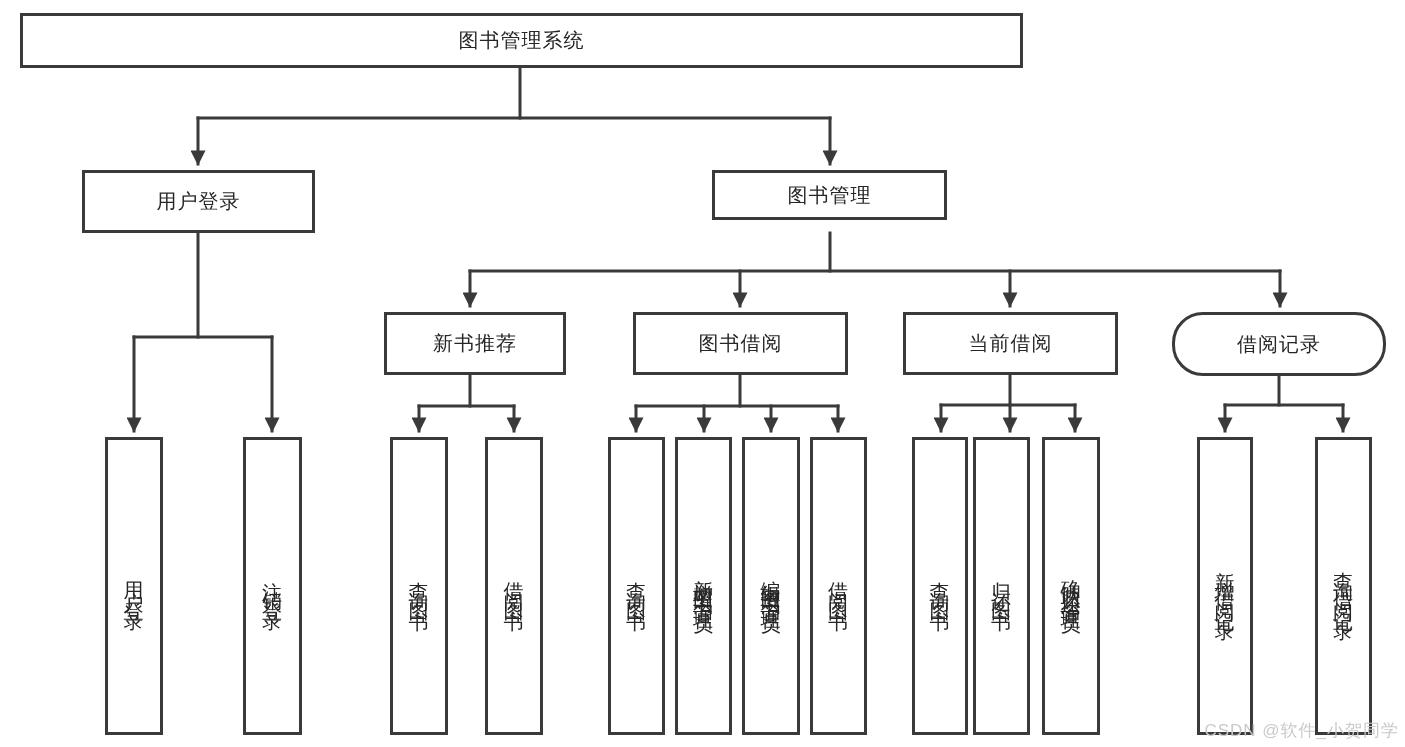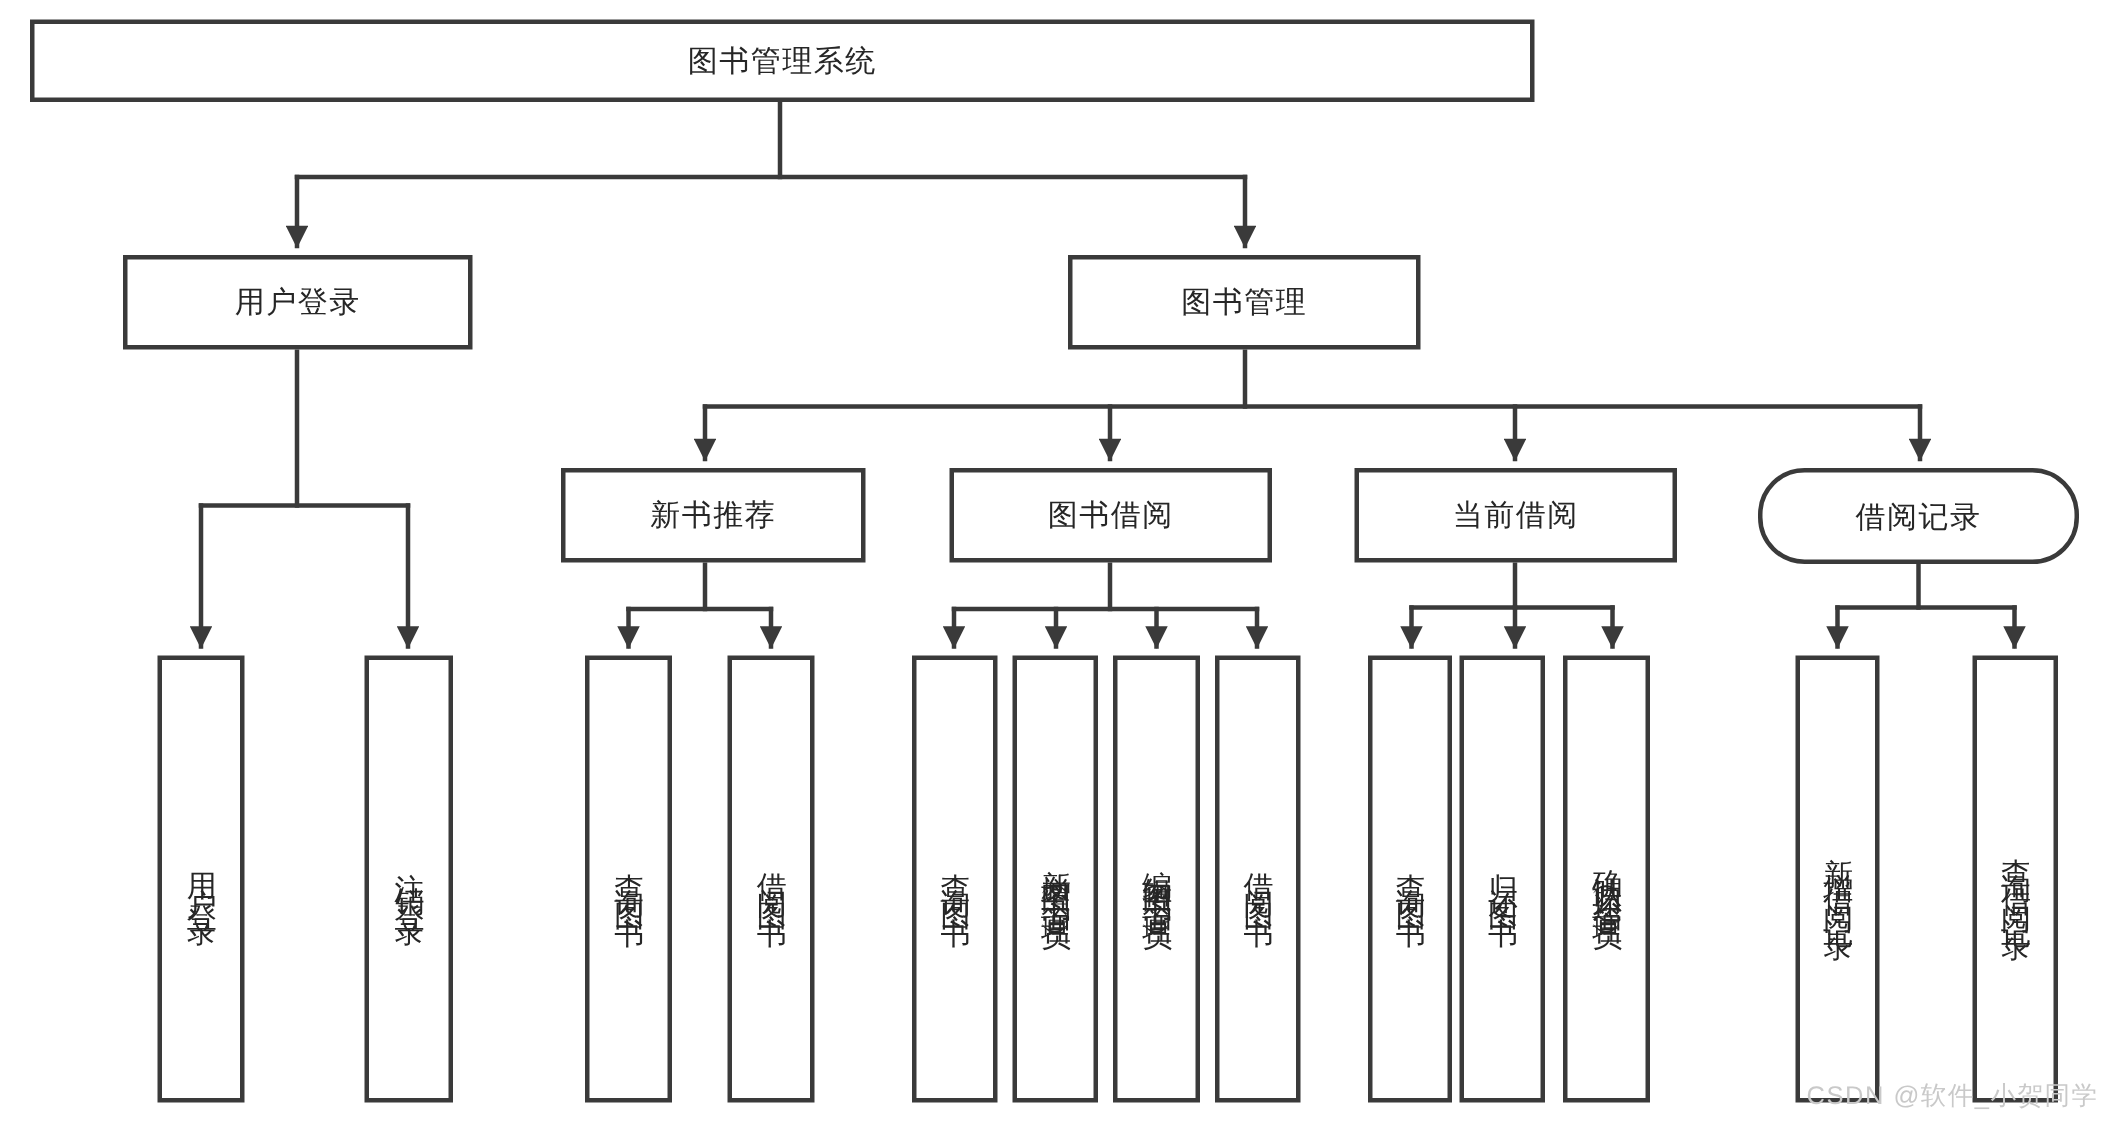--- a/index.html
+++ b/index.html
@@ -84,25 +84,25 @@
     <line class="wire" x1="1343" y1="405" x2="1343" y2="431" marker-end="url(#arrow)"></line>
   </svg>
 
   <div class="box" style="left:20px; top:13px; width:1003px; height:55px;">
     <span>图书管理系统</span>
   </div>
 
   <div class="box" style="left:82px; top:170px; width:233px; height:63px;">
     <span>用户登录</span>
   </div>
-  <div class="box" style="left:712px; top:170px; width:235px; height:63px;">
+  <div class="box" style="left:712px; top:170px; width:235px; height:50px;">
     <span>图书管理</span>
   </div>
 
-  <div class="box" style="left:374px; top:312px; width:203px; height:63px;align-items:center;">
+  <div class="box" style="left:384px; top:312px; width:182px; height:63px;align-items:center;">
     <span>新书推荐</span>
   </div>
   <div class="box" style="left:903px; top:312px; width:215px; height:63px;">
     <span>当前借阅</span>
   </div>
   <div class="box" style="left:633px; top:312px; width:215px; height:63px;">
     <span>图书借阅</span>
   </div>
   <div class="box" style="left:1172px; top:312px; width:214px; height:64px;border-radius:31px;">
     <span>借阅记录</span>

